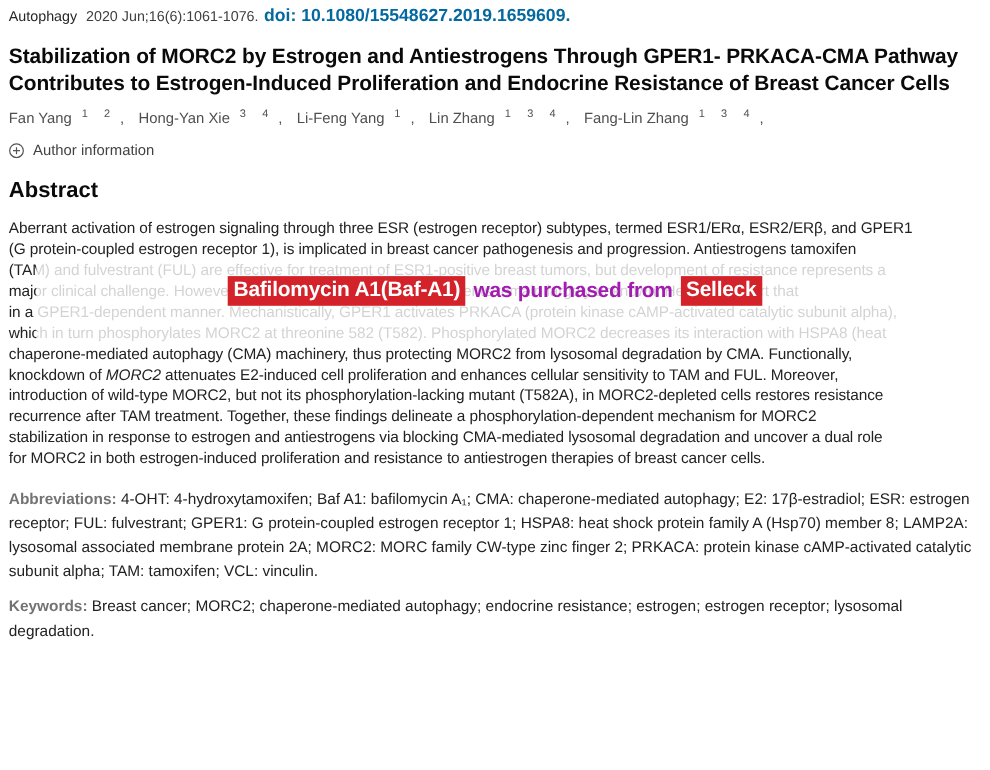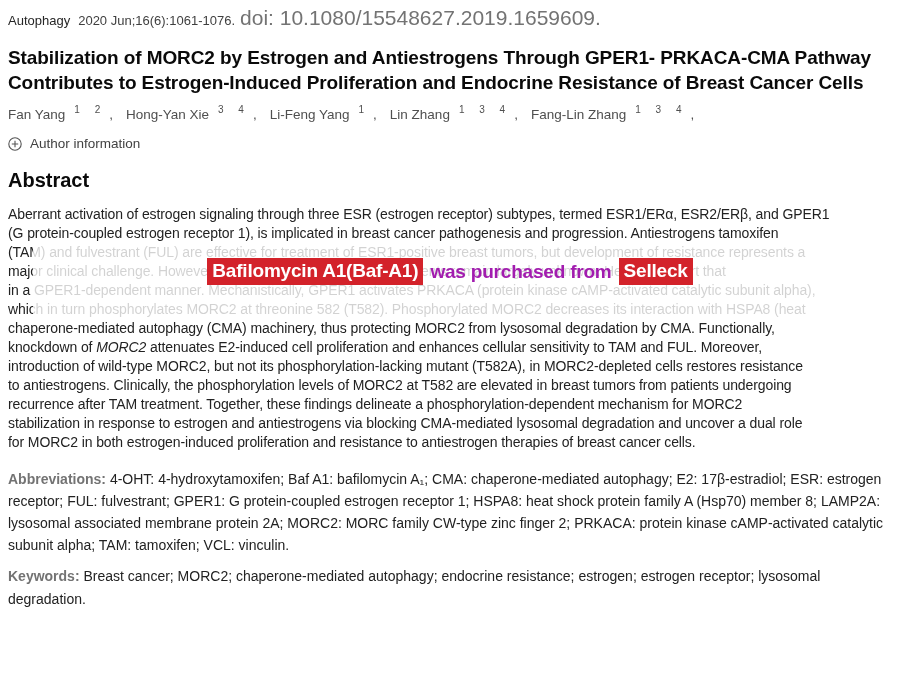--- a/index.html
+++ b/index.html
@@ -2,21 +2,21 @@
 <html><head>
 <meta charset="utf-8">
 <style>
   html,body { margin:0; padding:0; background:#fff; }
   body { font-family: "Liberation Sans", "DejaVu Sans", sans-serif; }
   .page { position:relative; width:900px; height:700px; padding:6px 8px; box-sizing:border-box; background:#fff; overflow:hidden; }
 
   .cite-line { color:#3f3f3f; font-size:13px; }
   .cite-line .journal { color:#262626; margin-right:8px; }
   .cite-line .details { color:#3f3f3f; }
-  .cite-line .doi { font-size:21px; color:#737373; margin-left:5px; }
+  .cite-line .doi { font-size:16px; color:#0369a1; margin-left:5px;font-weight:bold; }
 
   h1.title { font-size:19px; line-height:25px; color:#0a0a0a; margin:15px 0 0 0; font-weight:700; max-width:886px; letter-spacing:-0.1px; }
 
   .authors { margin-top:9px; font-size:13.5px; color:#4f4f4f; }
   .author { margin-right:13px; white-space:nowrap; }
   .author .sup { font-size:10px; vertical-align:6px; margin-left:9px; word-spacing:12px; }
   .author .sep { margin-left:9px; }
 
   .author-info { margin-top:14px; font-size:13.5px; color:#424242; display:flex; align-items:center; gap:8px; width:fit-content; cursor:pointer; }
 
@@ -65,21 +65,20 @@
     <div>
         <div class="abs-line"><span>Aberrant activation of estrogen signaling through three ESR (estrogen receptor) subtypes, termed ESR1/ERα, ESR2/ERβ, and GPER1</span></div>
         <div class="abs-line"><span>(G protein-coupled estrogen receptor 1), is implicated in breast cancer pathogenesis and progression. Antiestrogens tamoxifen</span></div>
         <div class="abs-line"><span>(TAM) and fulvestrant (FUL) are effective for treatment of ESR1-positive breast tumors, but development of resistance represents a</span></div>
         <div class="abs-line"><span>major clinical challenge. However, the mechanisms behind these events remain largely unknown. Here, we report that</span></div>
         <div class="abs-line"><span>in a GPER1-dependent manner. Mechanistically, GPER1 activates PRKACA (protein kinase cAMP-activated catalytic subunit alpha),</span></div>
         <div class="abs-line"><span>which in turn phosphorylates MORC2 at threonine 582 (T582). Phosphorylated MORC2 decreases its interaction with HSPA8 (heat</span></div>
         <div class="abs-line"><span>chaperone-mediated autophagy (CMA) machinery, thus protecting MORC2 from lysosomal degradation by CMA. Functionally,</span></div>
         <div class="abs-line"><span>knockdown of </span><i>MORC2</i><span> attenuates E2-induced cell proliferation and enhances cellular sensitivity to TAM and FUL. Moreover,</span></div>
         <div class="abs-line"><span>introduction of wild-type MORC2, but not its phosphorylation-lacking mutant (T582A), in MORC2-depleted cells restores resistance</span></div>
-        <div class="abs-line"><span>to antiestrogens. Clinically, the phosphorylation levels of MORC2 at T582 are elevated in breast tumors from patients undergoing</span></div>
         <div class="abs-line"><span>recurrence after TAM treatment. Together, these findings delineate a phosphorylation-dependent mechanism for MORC2</span></div>
         <div class="abs-line"><span>stabilization in response to estrogen and antiestrogens via blocking CMA-mediated lysosomal degradation and uncover a dual role</span></div>
         <div class="abs-line"><span>for MORC2 in both estrogen-induced proliferation and resistance to antiestrogen therapies of breast cancer cells.</span></div>
       </div>
     <div class="fade"></div>
     <div class="hl-row">
       <span class="hl-red" style="background: rgb(211, 34, 42);">Bafilomycin A1(Baf-A1)</span>
       <span class="hl-mid">was purchased from</span>
       <span class="hl-red" style="background: rgb(211, 34, 42);">Selleck</span>
     </div>

